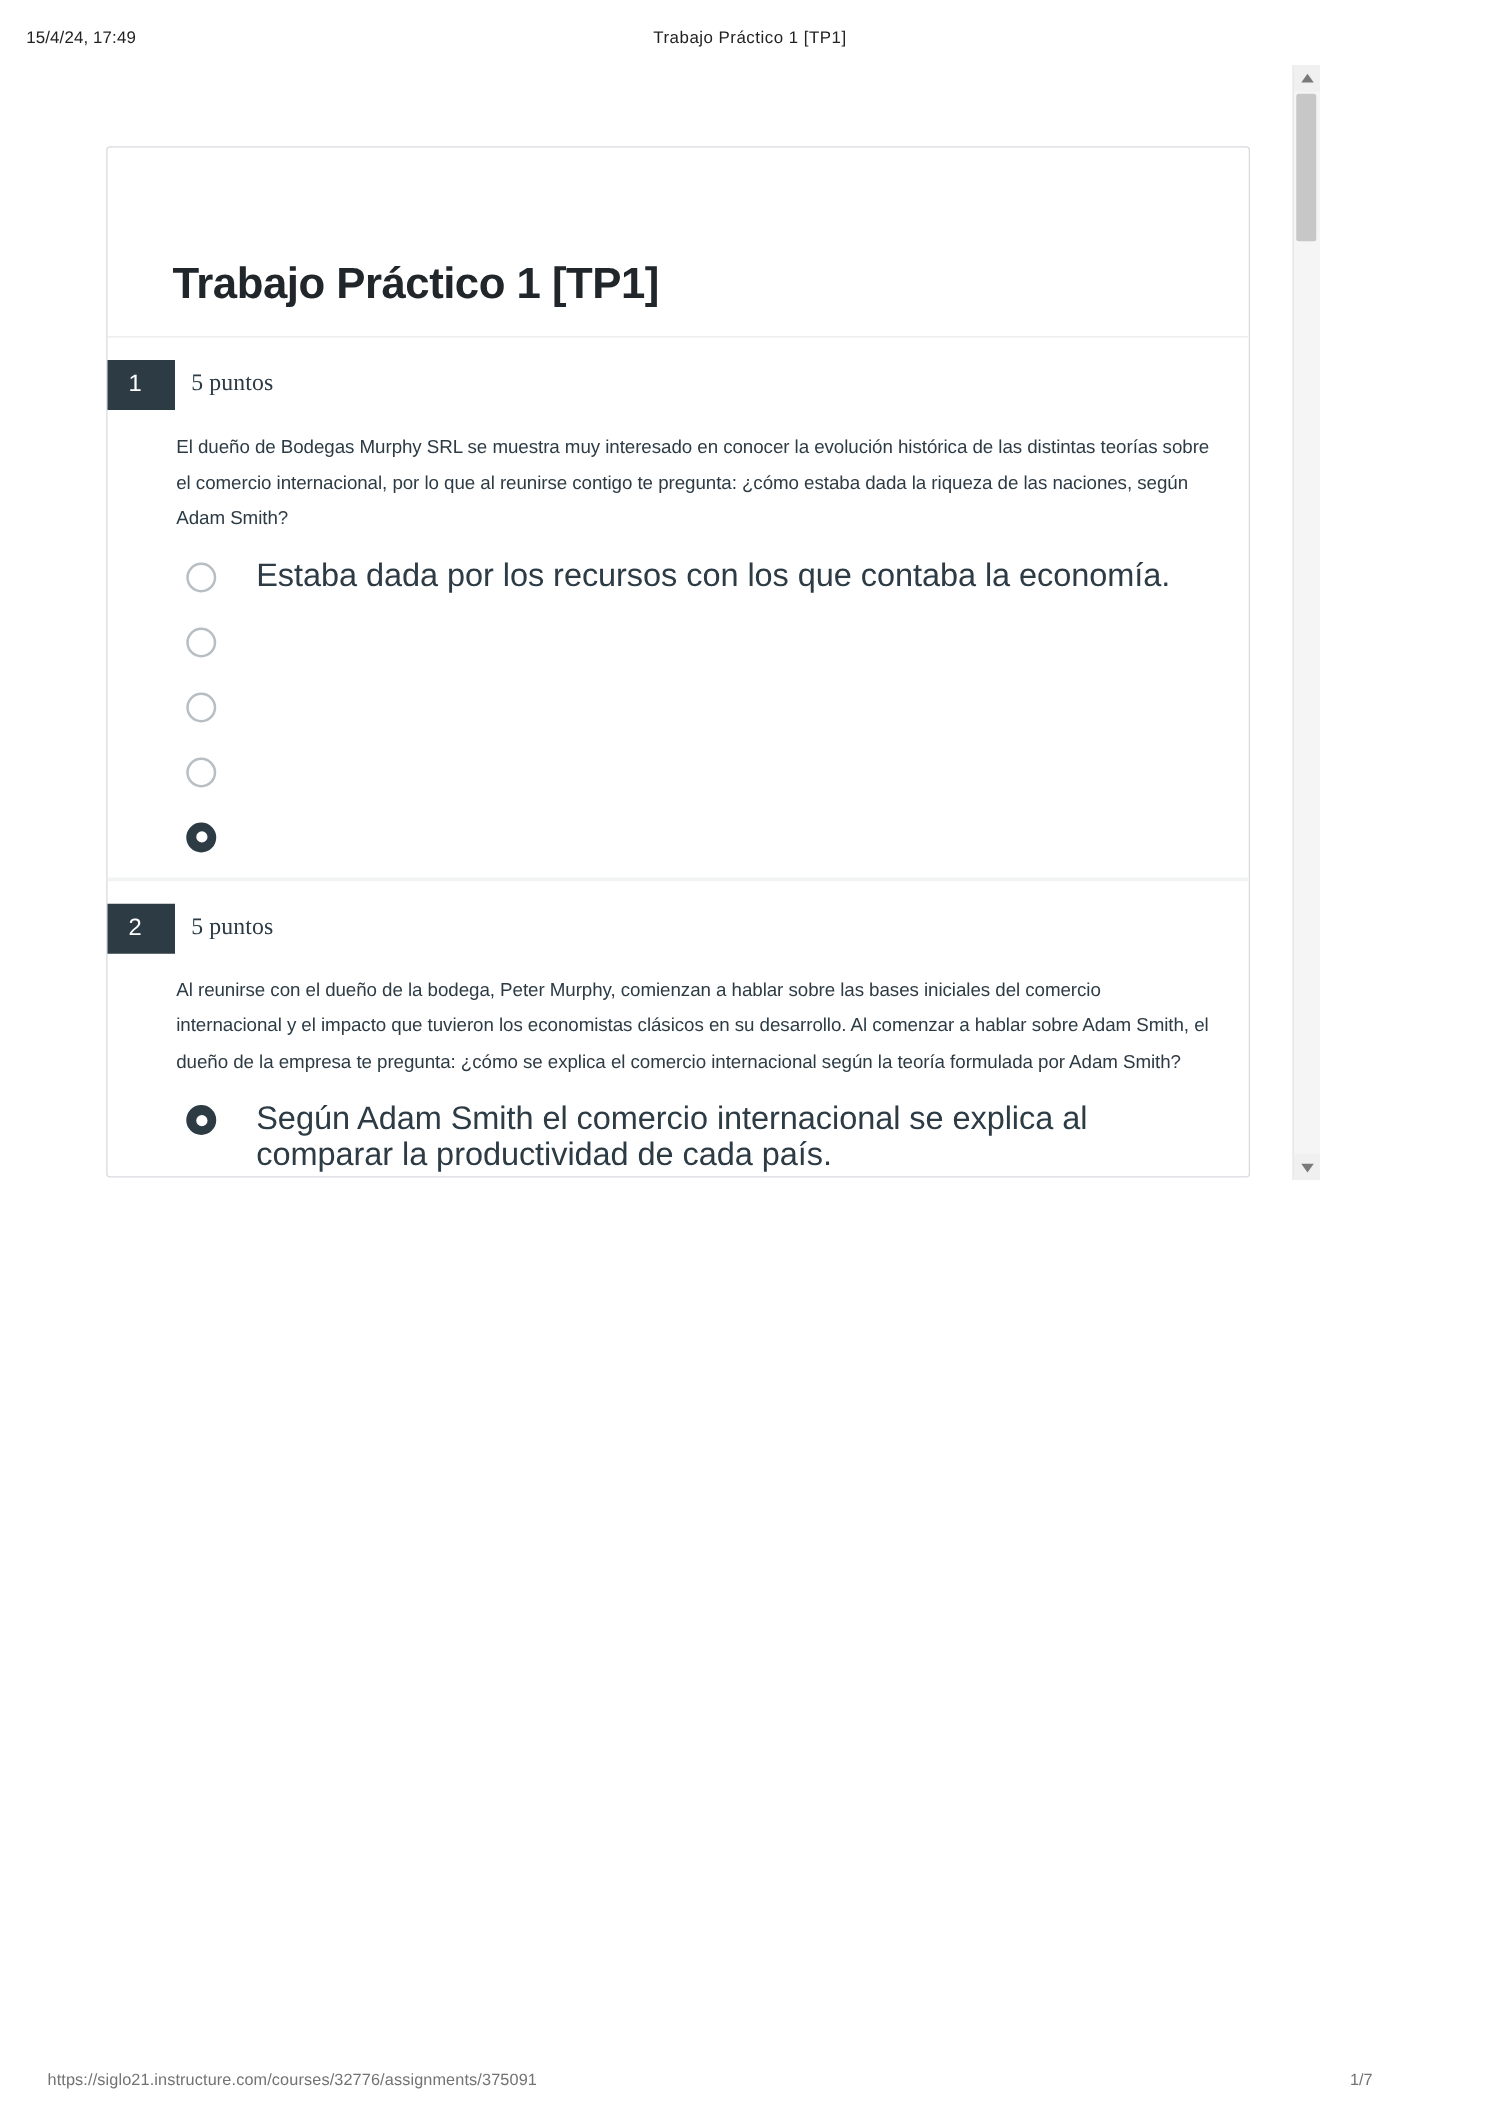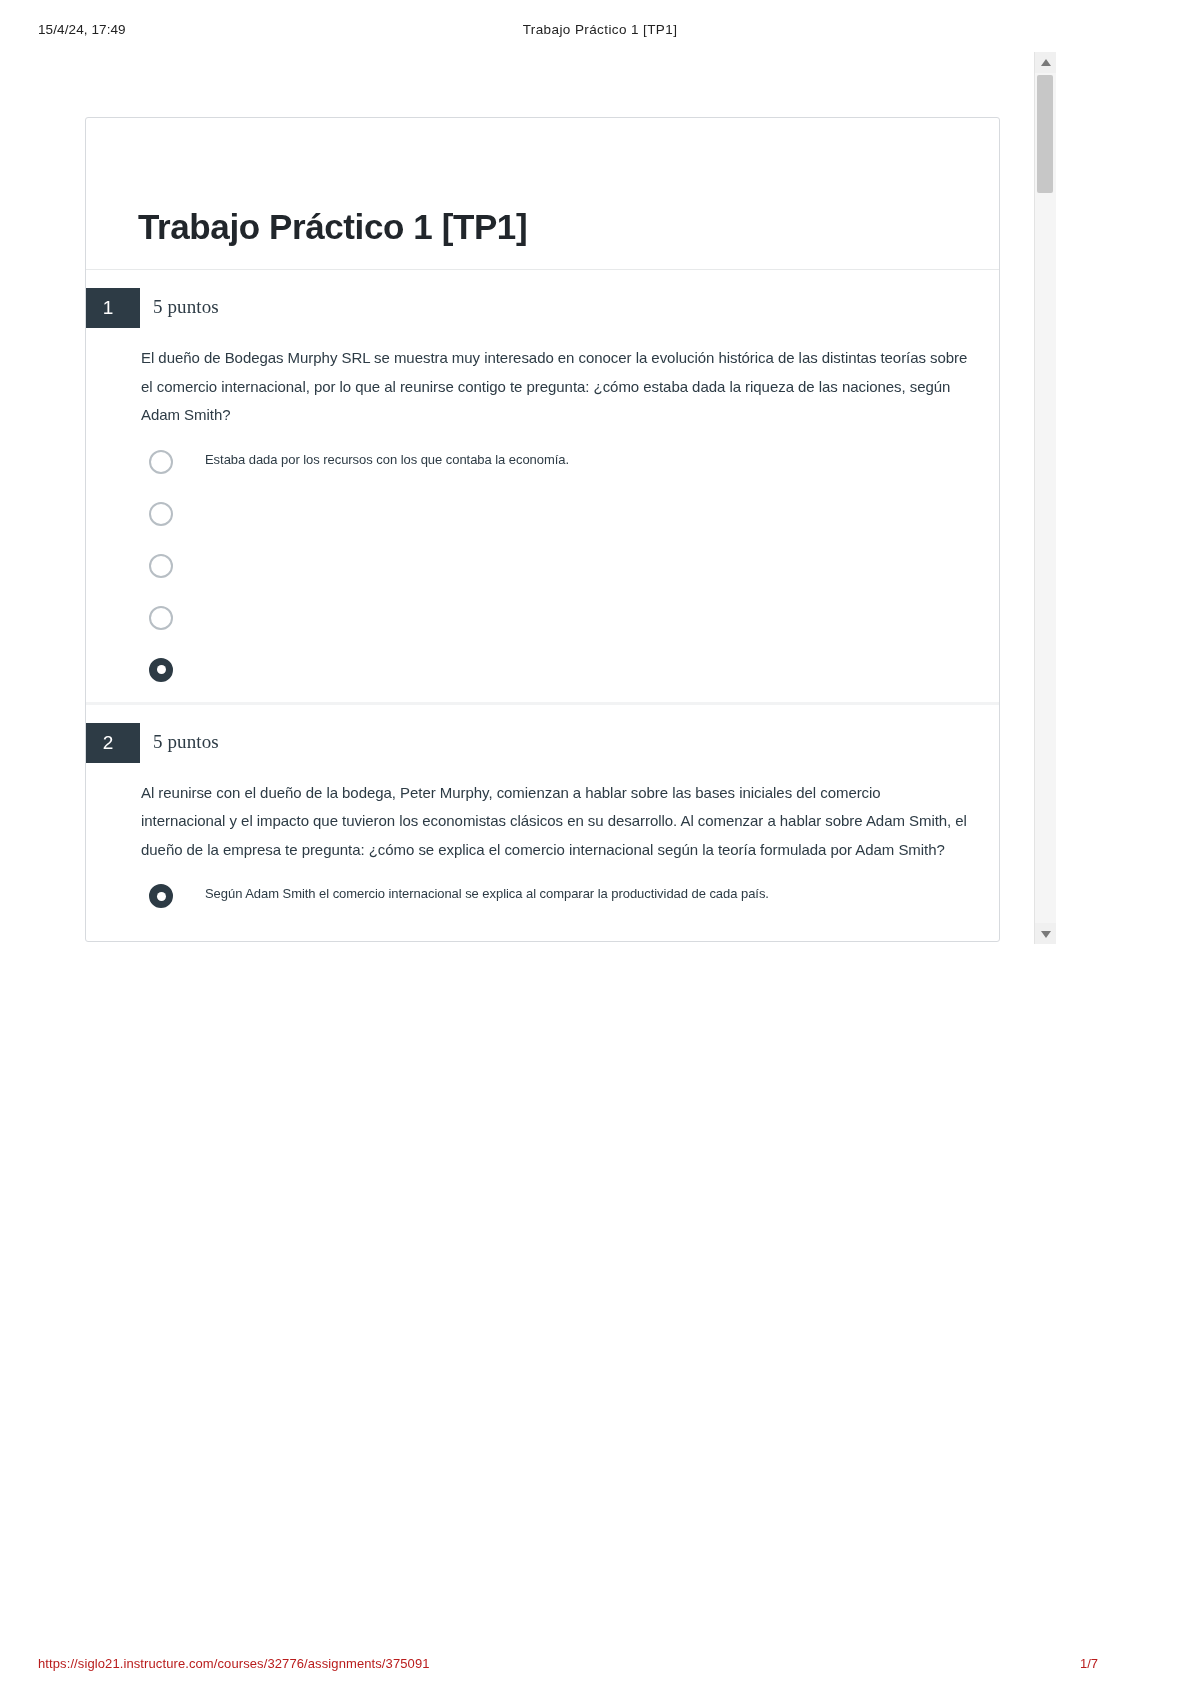--- a/index.html
+++ b/index.html
@@ -23,21 +23,21 @@
     top: 22px;
     left: 0;
     width: 1200px;
     height: 20px;
     font-size: 13.5px;
     color: #222;
     font-family: "Liberation Sans", "DejaVu Sans", sans-serif;
   }
   .print-header .ph-date {
     position: absolute;
-    left: 38px;
+    left: 21px;
     top: 0;
     letter-spacing: 0.1px;
     text-align: right;
   }
   .print-header .ph-title {
     position: absolute;
     left: 0;
     top: 0;
     width: 1200px;
     text-align: center;
@@ -45,21 +45,21 @@
   }
 
   
   .print-footer {
     position: absolute;
     bottom: 24px;
     left: 0;
     width: 1136px;
     height: 18px;
     font-size: 13px;
-    color: #b91c1c;
+    color: #737373;
   }
   .print-footer .pf-url {
     position: absolute;
     left: 38px;
     top: 0;
     letter-spacing: 0.1px;
   }
   .print-footer .pf-page {
     position: absolute;
     right: 38px;
@@ -177,21 +177,21 @@
     position: absolute;
     left: 50%;
     top: 50%;
     width: 9px;
     height: 9px;
     margin: -4.5px 0 0 -4.5px;
     border-radius: 50%;
     background: #ffffff;
   }
   .answer-text {
-    font-size: 13px;
+    font-size: 26px;
     line-height: 28.5px;
     color: #2d3b45;
     letter-spacing: -0.05px;
   }
 
   
   .scrollbar {
     position: absolute;
     left: 1034px;
     top: 52px;

